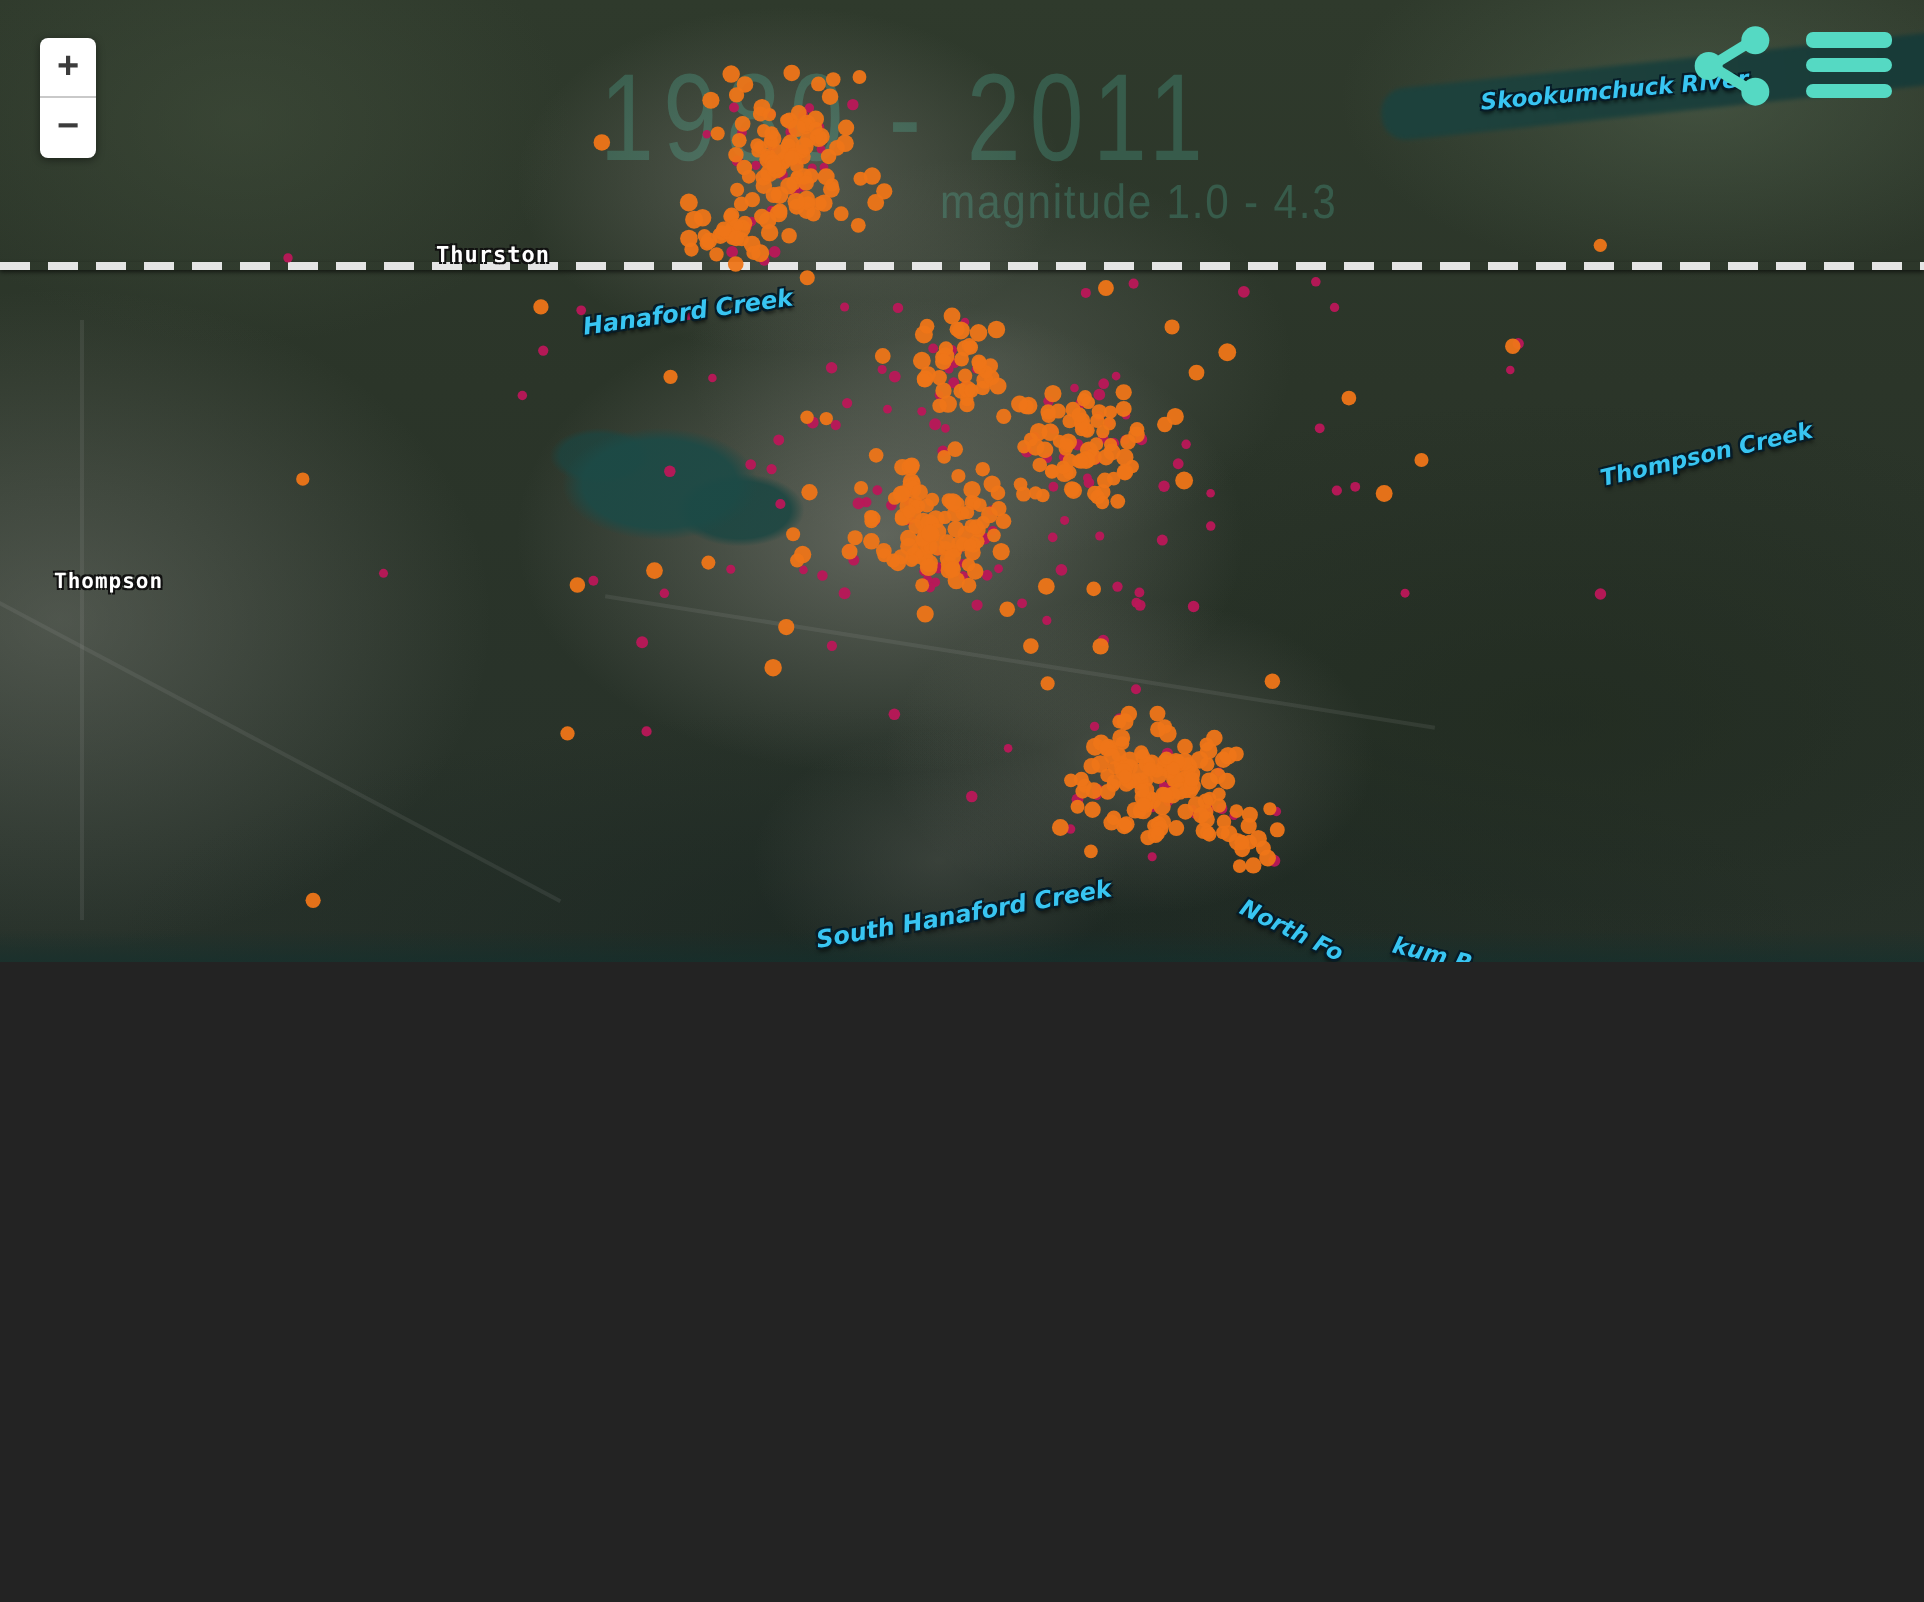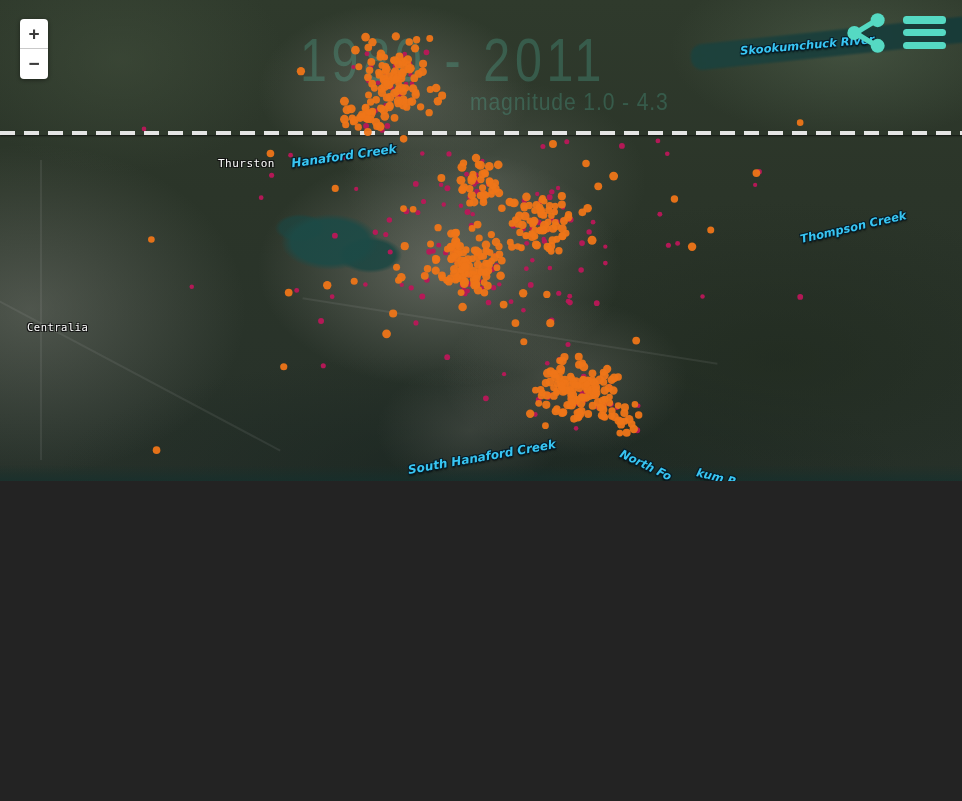--- a/index.html
+++ b/index.html
@@ -33,22 +33,22 @@
   #river-bottom{position:absolute;left:0;bottom:-6px;width:962px;height:22px;
     background:linear-gradient(180deg,transparent,rgba(18,48,46,.8));}
 
   #county-line{position:absolute;left:0;top:131px;width:962px;height:4px;
     background:repeating-linear-gradient(90deg,rgba(238,238,238,.95) 0 15px,rgba(238,238,238,0) 15px 24px);
     box-shadow:0 1px 2px rgba(0,0,0,.6);}
 
   #map-dots,#chart-svg{position:absolute;left:0;top:0;}
 
   .place-label{position:absolute;color:#fff;font-family:"DejaVu Sans Mono",monospace;
-    font-weight:normal;font-size:11px;letter-spacing:.5px;
-    text-shadow:-1px -1px 0 #111,1px -1px 0 #111,-1px 1px 0 #111,1px 1px 0 #111;margin-top:36px;}
+    font-weight:bold;font-size:11px;letter-spacing:.5px;
+    text-shadow:-1px -1px 0 #111,1px -1px 0 #111,-1px 1px 0 #111,1px 1px 0 #111;}
   .water-label{position:absolute;color:#38c5f2;font-family:"DejaVu Sans",sans-serif;
     font-style:italic;font-weight:bold;font-size:11.5px;white-space:nowrap;
     text-shadow:-1px -1px 0 #071c28,1px -1px 0 #071c28,-1px 1px 0 #071c28,1px 1px 0 #071c28,0 2px 2px rgba(0,0,0,.7);}
 
   #watermark-title{position:absolute;left:300px;top:24px;width:420px;
     color:rgba(96,236,205,.20);font-size:62px;font-weight:300;letter-spacing:6px;
     transform:scaleX(.78);transform-origin:left top;white-space:nowrap;}
   #watermark-sub{position:absolute;left:470px;top:88px;
     color:rgba(96,236,205,.20);font-size:24px;font-weight:300;letter-spacing:1px;
     transform:scaleX(.88);transform-origin:left top;white-space:nowrap;}
@@ -786,21 +786,21 @@
         <circle cx="592.0695119708156" cy="240.27132119284943" r="4.462661439366638" fill="#ee7518" fill-opacity="0.95"></circle>
         <circle cx="692.0903765254965" cy="246.72442039319623" r="4.219440993759781" fill="#ee7518" fill-opacity="0.95"></circle>
         <circle cx="300.9160810119162" cy="71.21933911461383" r="4.132036073785275" fill="#ee7518" fill-opacity="0.95"></circle>
         <circle cx="587.6342190398524" cy="208.2481790256376" r="4.2859928330406545" fill="#ee7518" fill-opacity="0.95"></circle>
         <circle cx="756.4035999852543" cy="173.11305868284157" r="3.8762724241241813" fill="#ee7518" fill-opacity="0.95"></circle>
         <circle cx="404.74547309490544" cy="246.13466577526805" r="4.076511782594025" fill="#ee7518" fill-opacity="0.95"></circle>
         <circle cx="335.2687138629456" cy="188.4259002865292" r="3.573716759495437" fill="#ee7518" fill-opacity="0.95"></circle>
       </svg>
 
     <div class="place-label" style="left:218px;top:121px;">Thurston</div>
-    <div class="place-label" style="left:27px;top:285px;font-size:10.5px;">Centralia</div>
+    <div class="place-label" style="left:27px;top:285px;font-size:10.5px;">Thompson</div>
     <div class="water-label" style="left:740px;top:38px;transform:rotate(-5deg);">Skookumchuck River</div>
     <div class="water-label" style="left:291px;top:149px;transform:rotate(-8deg);font-size:12px;">Hanaford Creek</div>
     <div class="water-label" style="left:799px;top:220px;transform:rotate(-13deg);">Thompson Creek</div>
     <div class="water-label" style="left:407px;top:450px;transform:rotate(-10deg);font-size:12px;">South Hanaford Creek</div>
     <div class="water-label" style="left:618px;top:458px;transform:rotate(26deg);">North Fo</div>
     <div class="water-label" style="left:696px;top:470px;transform:rotate(14deg);">kum R</div>
 
     <div id="zoom-ctrl">
       <div id="zoom-in" class="zoom-btn">+</div>
       <div id="zoom-out" class="zoom-btn">−</div>

